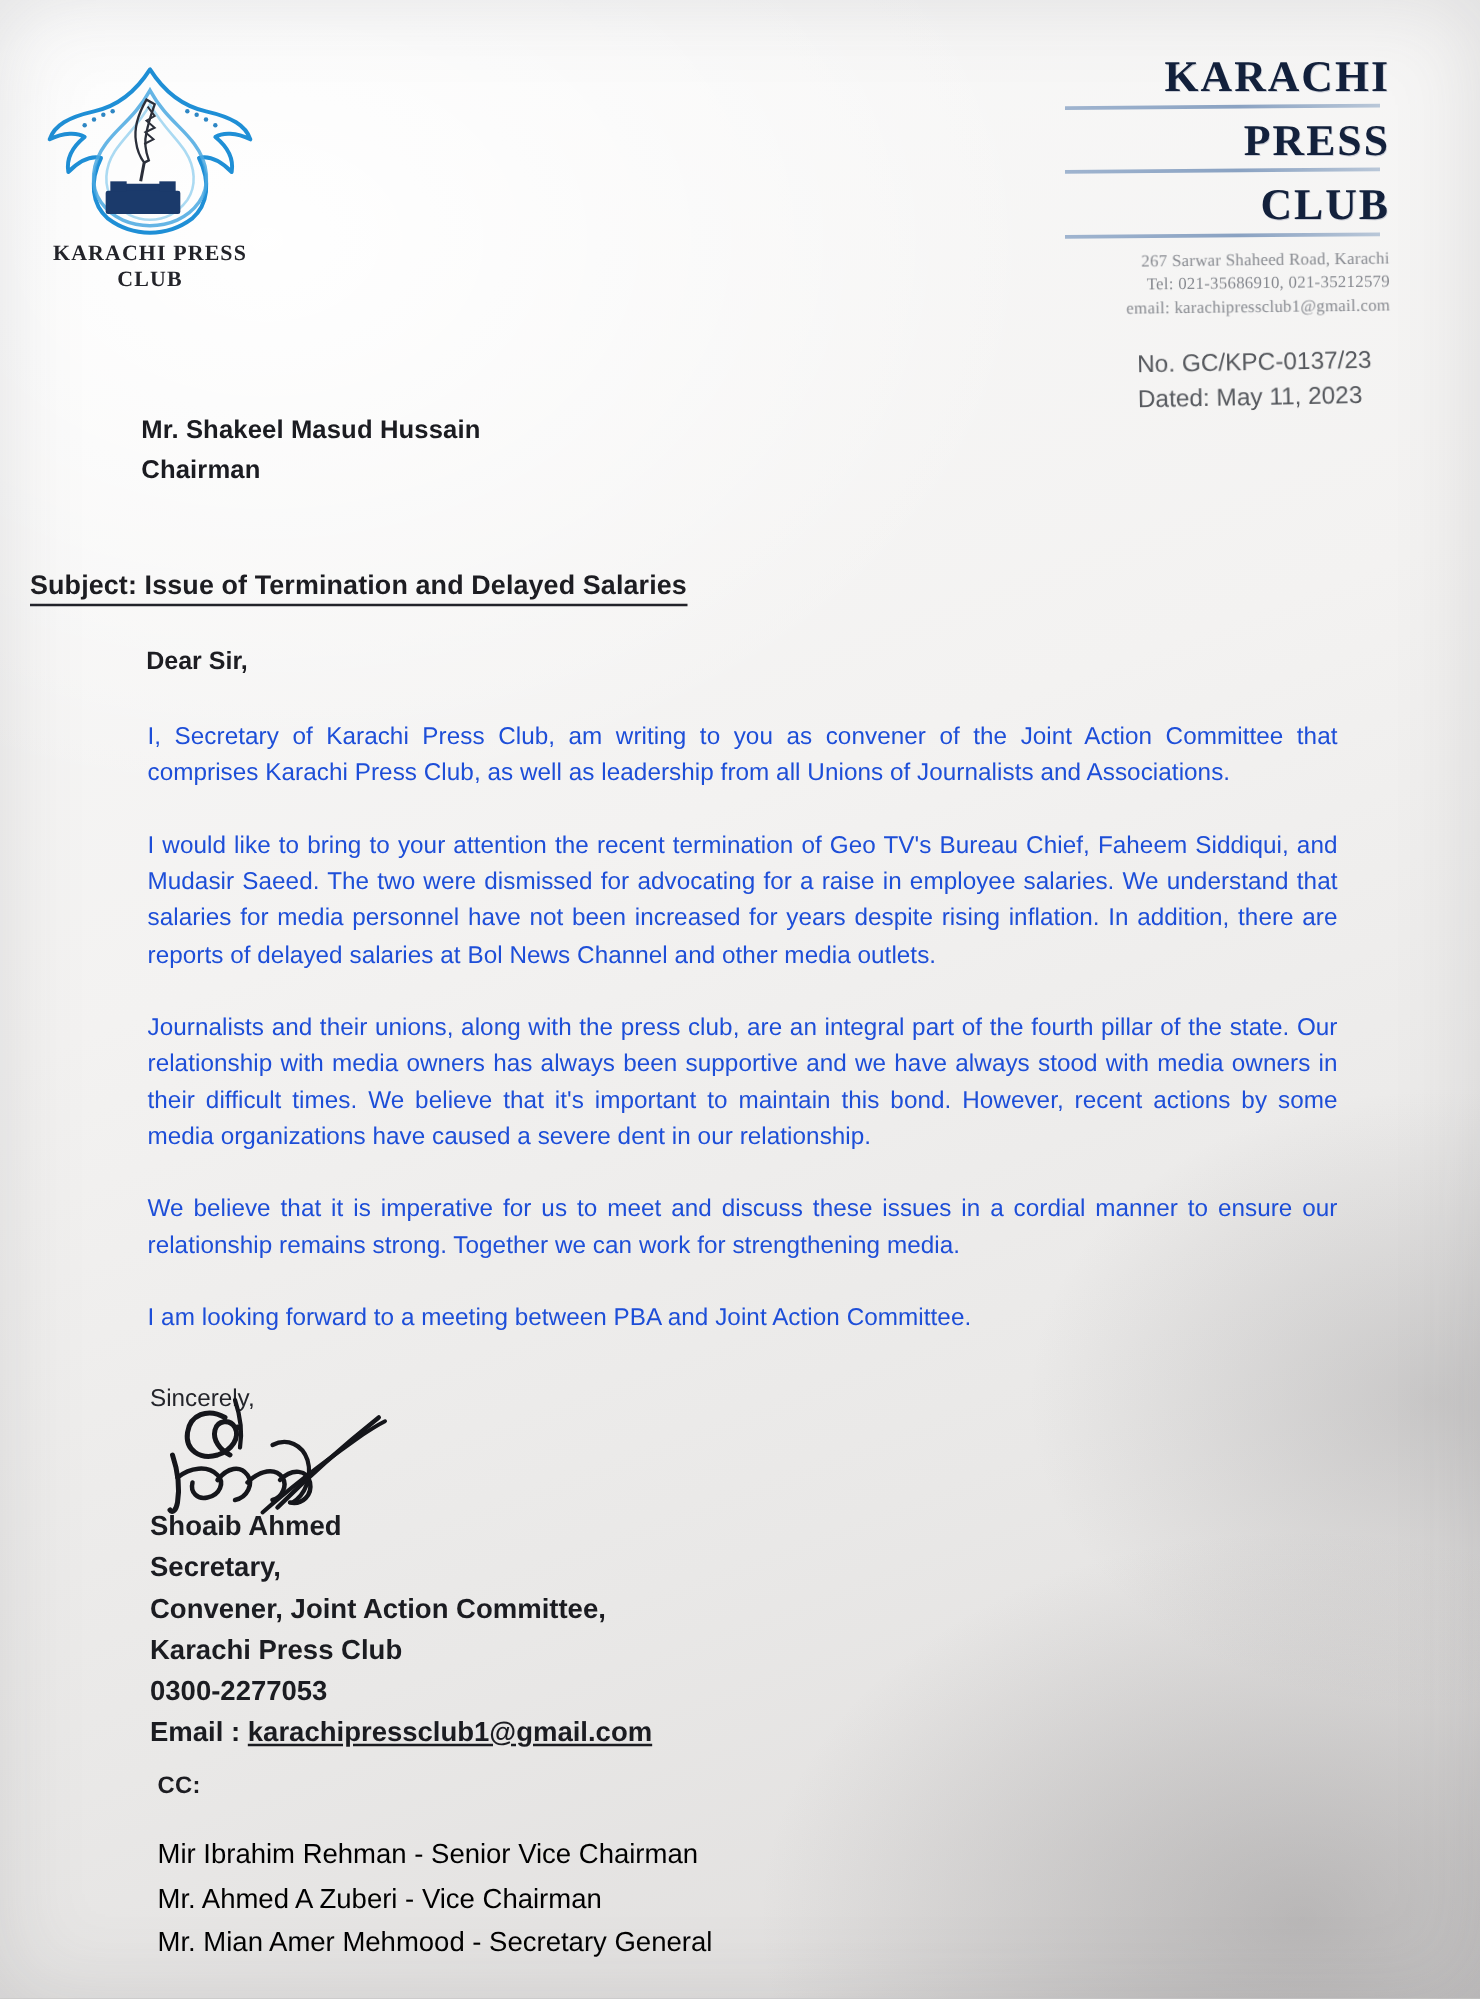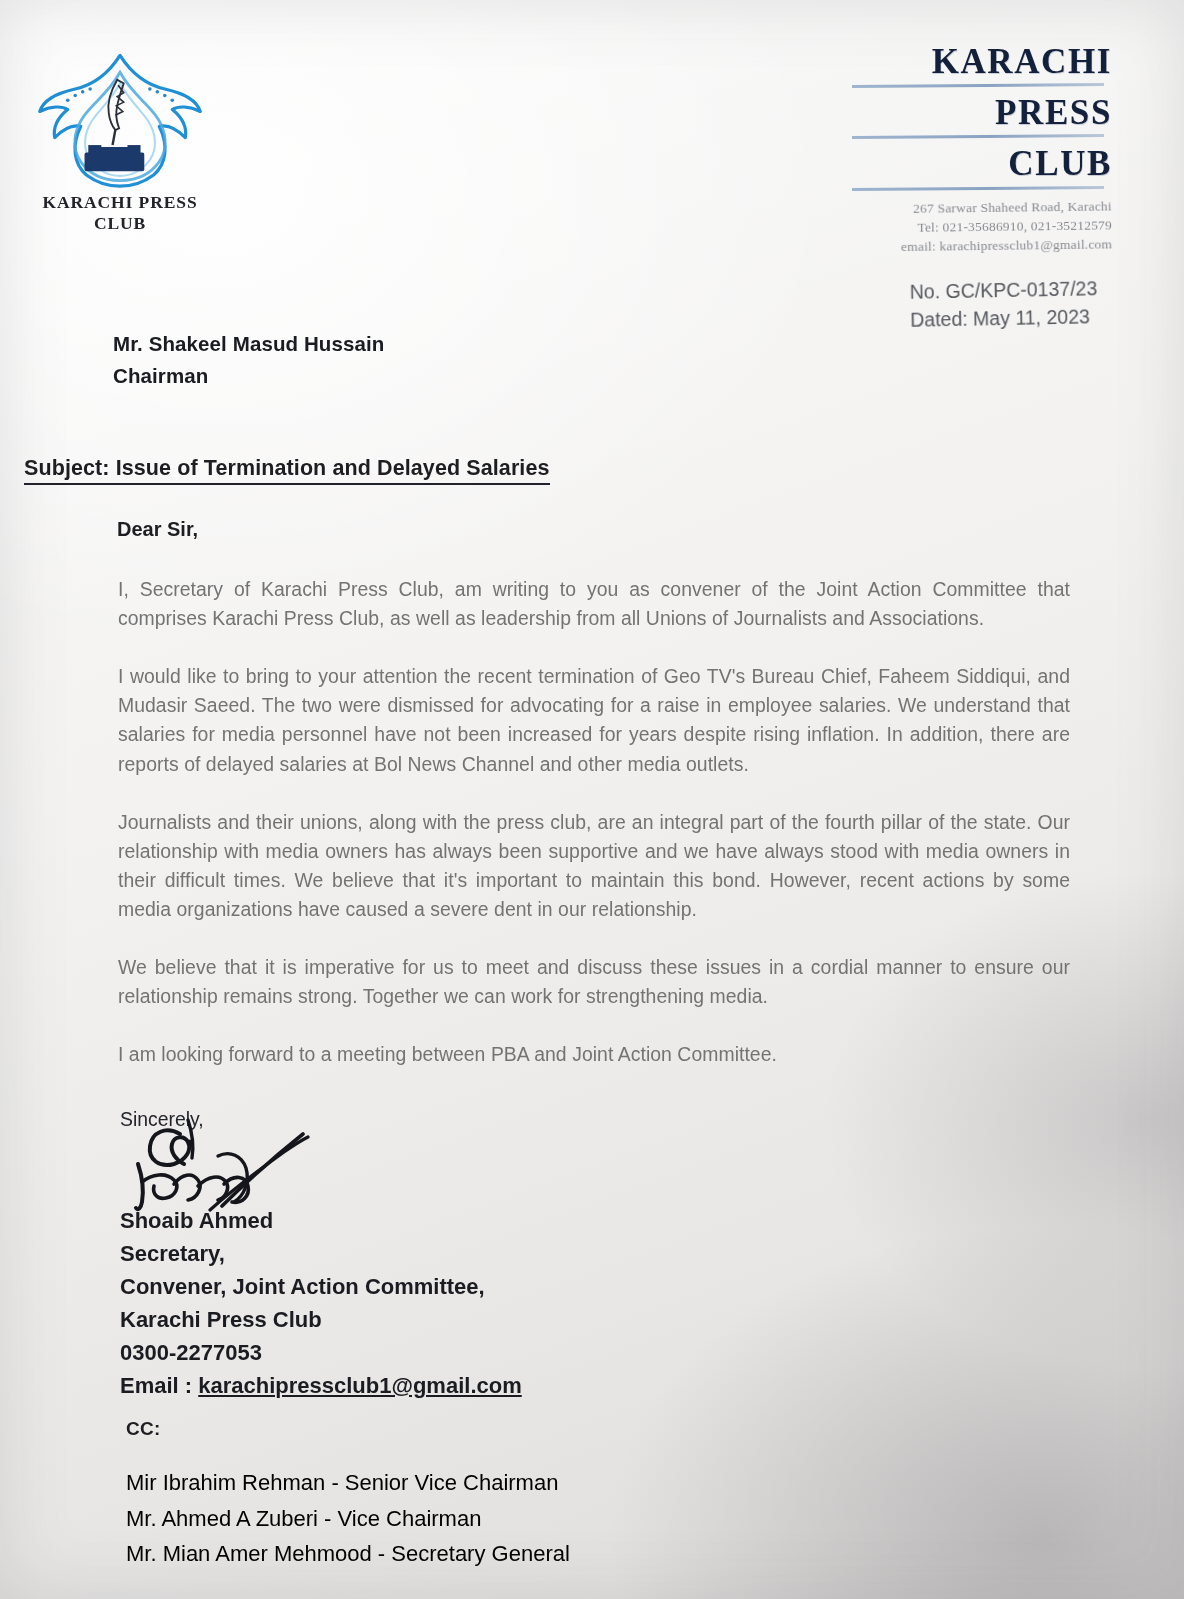--- a/index.html
+++ b/index.html
@@ -125,21 +125,21 @@
 
   
   #body {
     left: 118px; top: 575px; width: 952px;
   }
   #body p {
     margin: 0 0 29px 0;
     font-size: 19.4px;
     line-height: 1.50;
     text-align: justify;
-    color: #737373;
+    color: #1d4ed8;
     letter-spacing: 0.05px;
   }
   #body p.last { text-align: left; }
 
   
   #sincerely {
     left: 120px; top: 1108px;
     font-size: 19.4px;
     color: #24252b;
   }

